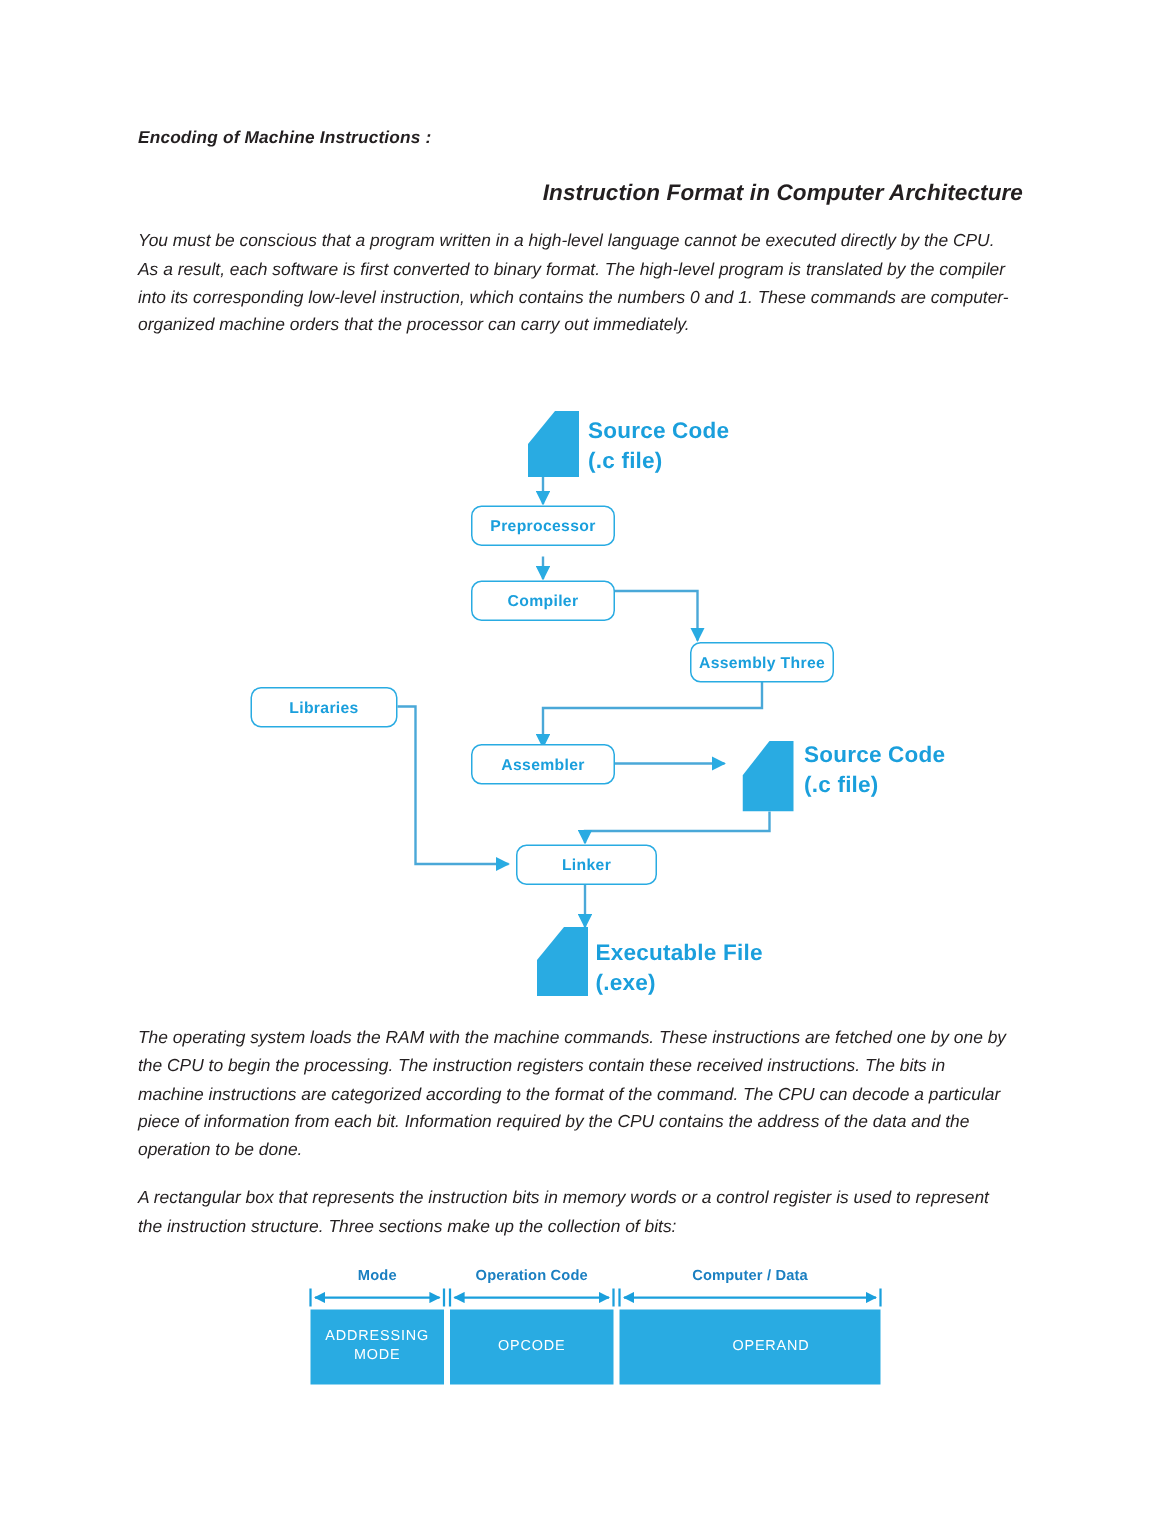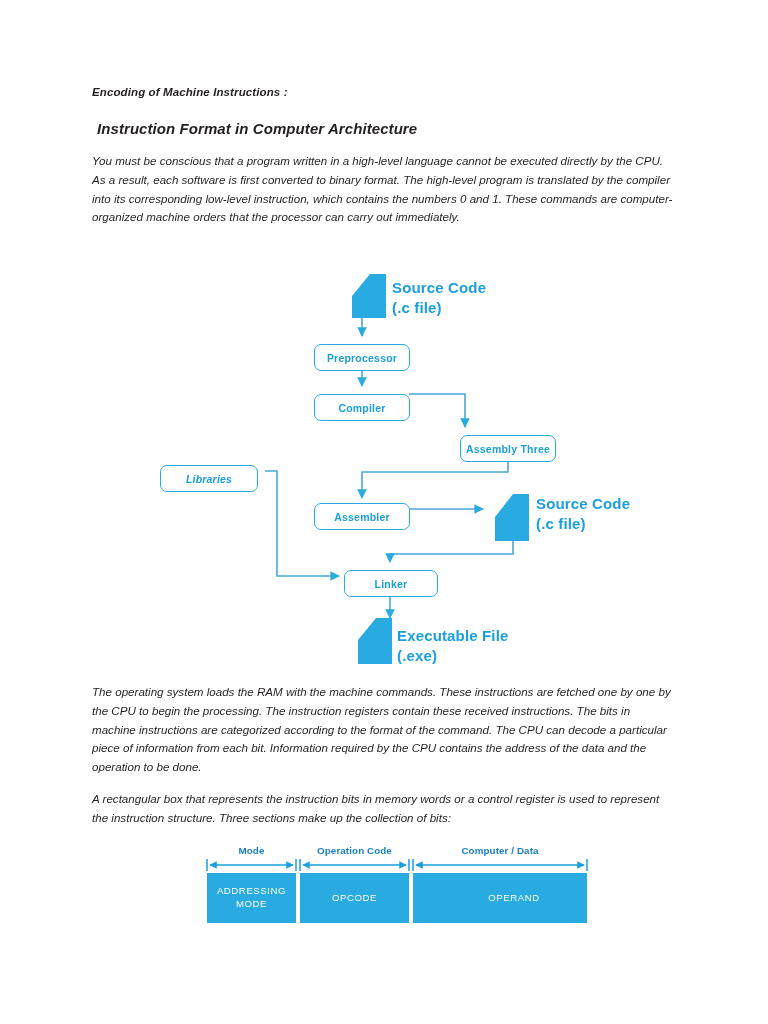--- a/index.html
+++ b/index.html
@@ -37,20 +37,21 @@
     letter-spacing: 0.01em;
     color: #231f20;
   }
   .doc-title {
     top: 120px;
     font-size: 15px;
     font-weight: bold;
     color: #231f20;
     padding-left: 5px;
     letter-spacing: 0.005em;
+    text-align: right;
   }
   .para {
     font-size: 11.6px;
     line-height: 1.62;
     color: #231f20;
     text-align: left;
   }
   .para-1 { top: 152px; }
   .para-2 { top: 683px; }
   .para-3 { top: 790px; }
@@ -70,21 +71,20 @@
     border-radius: 7px;
     background: #ffffff;
     color: #1a9fdc;
     font-size: 10.5px;
     font-weight: bold;
     letter-spacing: 0.02em;
     display: flex;
     align-items: center;
     justify-content: center;
     height: 27px;
-    margin-top: 7px;
   }
   .icon-label {
     position: absolute;
     color: #1a9fdc;
     font-size: 15px;
     font-weight: bold;
     line-height: 1.35;
     letter-spacing: 0.01em;
     white-space: nowrap;
   }
@@ -174,21 +174,21 @@
     </div>
 
     <div class="node" style="left:314px; top:129px; width:96px;">
       <span>Compiler</span>
     </div>
 
     <div class="node" style="left:460px; top:170px; width:96px;">
       <span>Assembly Three</span>
     </div>
 
-    <div class="node" style="left:160px; top:200px; width:98px;font-style:italic;">
+    <div class="node" style="left:167px; top:200px; width:98px;">
       <span>Libraries</span>
     </div>
 
     <div class="node" style="left:314px; top:238px; width:96px;">
       <span>Assembler</span>
     </div>
 
     <svg class="doc-icon" style="left:495px; top:236px;" width="36" height="47">
       <path d="M 18 0 L 34 0 L 34 47 L 0 47 L 0 23 Z" fill="#29abe2"></path>
     </svg>

